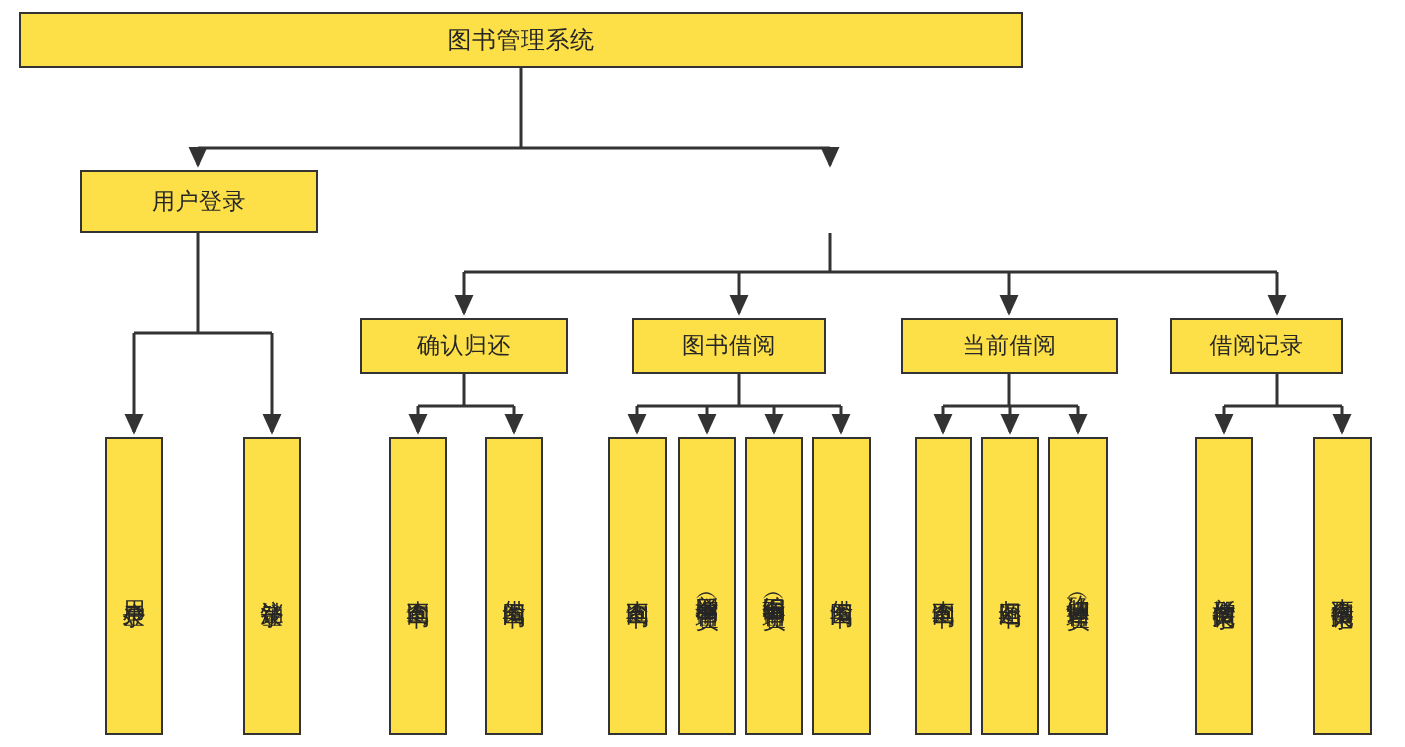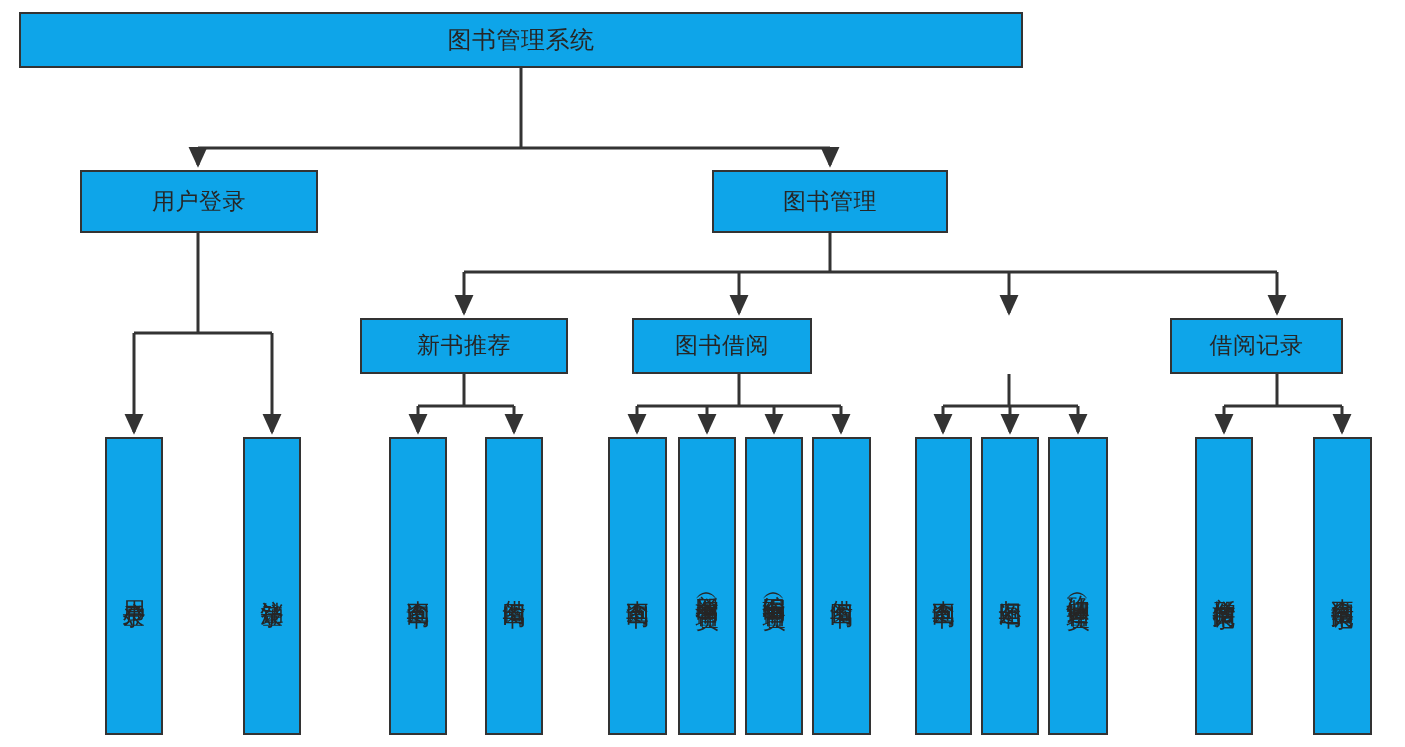--- a/index.html
+++ b/index.html
@@ -20,21 +20,21 @@
     left: 0;
     top: 0;
     width: 1405px;
     height: 747px;
     pointer-events: none;
   }
   .node {
     position: absolute;
     box-sizing: border-box;
     border: 2.5px solid #333333;
-    background: #0ea5e9;
+    background: #fde047;
     display: flex;
     align-items: center;
     justify-content: center;
     color: #262626;
     line-height: 1.18;
     text-align: center;
   }
   .node.horiz {
     font-size: 23px;
     letter-spacing: 0.5px;
@@ -121,29 +121,29 @@
     </g>
   </svg>
 
   <div class="node horiz" id="title-node" style="left:19px; top:12px; width:1004px; height:56px;">
     <span class="lbl">图书管理系统</span>
   </div>
 
   <div class="node horiz" style="left:80px; top:170px; width:238px; height:63px;">
     <span class="lbl">用户登录</span>
   </div>
-  <div class="node horiz" style="left:712px; top:170px; width:236px; height:63px;">
-    <span class="lbl">图书管理</span>
-  </div>
 
   <div class="node horiz" style="left:360px; top:318px; width:208px; height:56px;">
-    <span class="lbl">新书推荐</span>
+    <span class="lbl">确认归还</span>
   </div>
-  <div class="node horiz" style="left:632px; top:318px; width:180px; height:56px;">
+  <div class="node horiz" style="left:632px; top:318px; width:194px; height:56px;">
     <span class="lbl">图书借阅</span>
+  </div>
+  <div class="node horiz" style="left:901px; top:318px; width:217px; height:56px;">
+    <span class="lbl">当前借阅</span>
   </div>
   <div class="node horiz" style="left:1170px; top:318px; width:173px; height:56px;">
     <span class="lbl">借阅记录</span>
   </div>
 
   <div class="node vert" style="left:105px; top:437px; width:58px; height:298px;">
     <span class="lbl">用户登录</span>
   </div>
   <div class="node vert" style="left:243px; top:437px; width:58px; height:298px;">
     <span class="lbl">注销登录</span>

